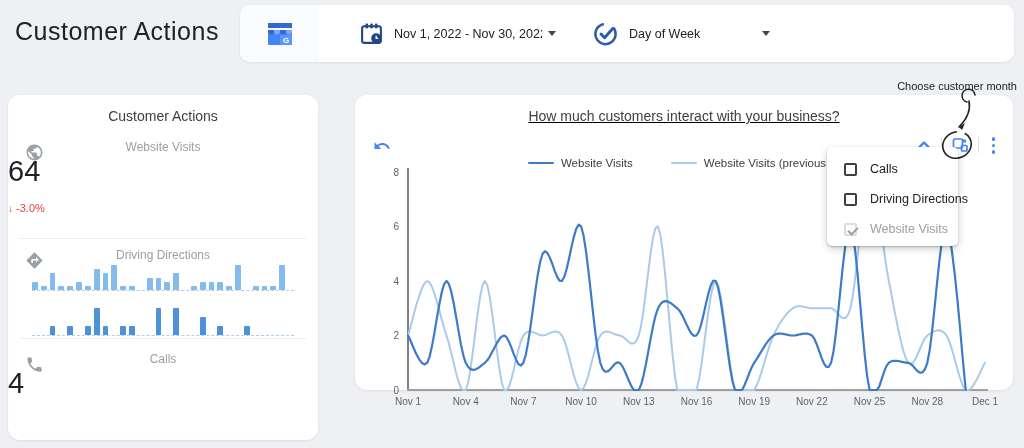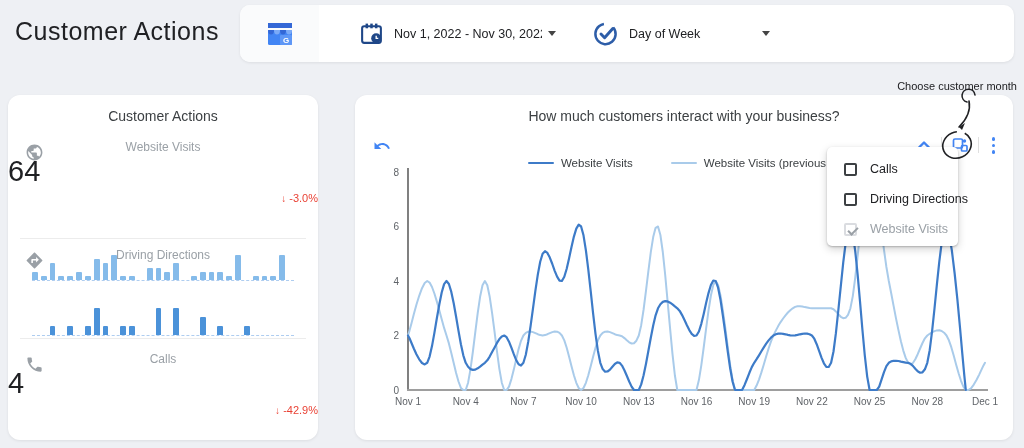--- a/index.html
+++ b/index.html
@@ -16,29 +16,29 @@
   .ctl-breakdown { margin-left:36px; }
   .ctl-label { font-size:12.5px; color:#202124; margin-left:10px; }
   .date-text { width:148px; overflow:hidden; white-space:nowrap; }
   .caret { width:0; height:0; border-left:4px solid transparent; border-right:4px solid transparent; border-top:5px solid #444; margin-left:14px; }
   .caret-date { margin-left:6px; }
   .caret-bd { margin-left:62px; }
 
   
   .card { position:absolute; background:#fff; border-radius:12px; box-shadow:0 1px 3px rgba(0,0,0,.08); }
   .score-card { left:8px; top:95px; width:310px; height:345px; }
-  .chart-card { left:355px; top:95px; width:658px; height:345px; }
+  .chart-card { left:355px; top:95px; width:658px; height:295px;text-decoration:underline; }
   .card-title { text-align:center; font-size:14px; color:#3c4043; padding-top:13px; font-weight:400; }
 
   
   .metric { position:absolute; left:0; width:100%; }
   .metric .m-icon { position:absolute; left:17px; top:3px; }
   .m-label { text-align:center; font-size:12px; color:#9aa0a6; }
   .m-value { text-align:left; font-size:29px; color:#202124; font-weight:300; margin-top:1px; }
-  .m-change { text-align:right; font-size:11px; color:#e94235; margin-top:4px; }
+  .m-change { text-align:left; font-size:11px; color:#e94235; margin-top:14px; }
   .m-change .dn { font-size:10px; }
   .spark { position:absolute; left:24px; width:262px; display:flex; align-items:flex-end; gap:3px;
            border-bottom:1px dashed #aecdf0; }
   .spark .spark-bar { flex:1; border-radius:1px 1px 0 0; }
   .sep { position:absolute; left:12px; right:12px; height:1px; background:#ececec; }
 
   
   .undo-btn { position:absolute; left:18px; top:42px; width:18px; height:18px; cursor:pointer; }
   .tool-row { position:absolute; right:14px; top:40px; display:flex; align-items:center; gap:9px; }
   .tool-div { width:1px; height:16px; background:#e0e0e0; }
@@ -189,21 +189,20 @@
             <div class="spark-bar" style="height: 0px; background: rgb(75, 146, 217);"></div>
             <div class="spark-bar" style="height: 0px; background: rgb(75, 146, 217);"></div>
           </div>
         </div>
         <div class="metric" style="top: 257px;">
           <span class="m-icon"><svg width="19" height="19" viewBox="0 0 24 24">
               <path fill="#9aa0a6" d="M6.62 10.79c1.44 2.83 3.76 5.14 6.59 6.59l2.2-2.2c.27-.27.67-.36 1.02-.24 1.12.37 2.33.57 3.57.57.55 0 1 .45 1 1V20c0 .55-.45 1-1 1-9.39 0-17-7.61-17-17 0-.55.45-1 1-1h3.5c.55 0 1 .45 1 1 0 1.25.2 2.45.57 3.57.11.35.03.74-.25 1.02l-2.2 2.2z"></path>
             </svg></span>
      <div class="m-label">Calls</div>
      <div class="m-value">4</div>
-     <div class="m-change"><span class="dn">↓</span> -42.9%</div>
         </div>
       </div>
     <div class="sep" style="top:143px"></div>
     <div class="sep" style="top:243px"></div>
   </div>
 
   <div class="card chart-card">
     <div class="card-title">How much customers interact with your business?</div>
 
     <div class="undo-btn">

